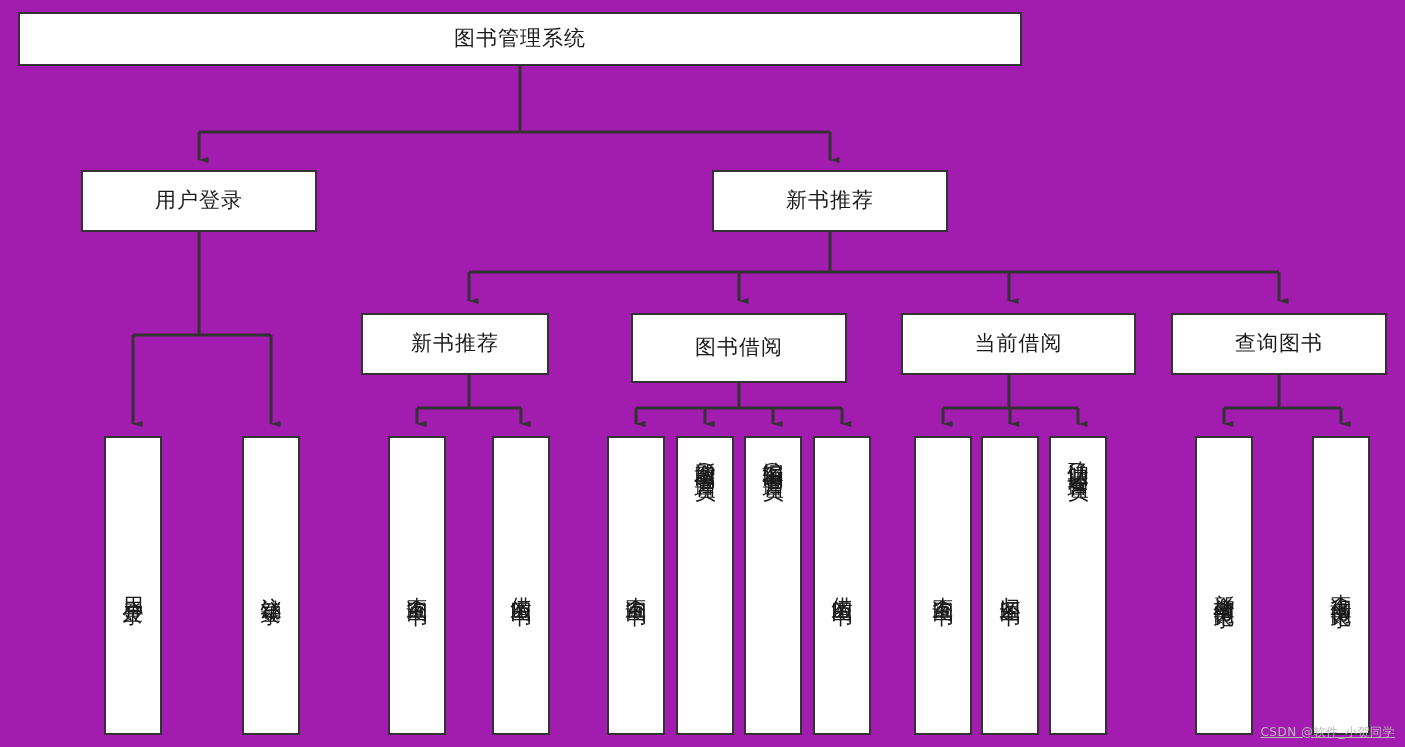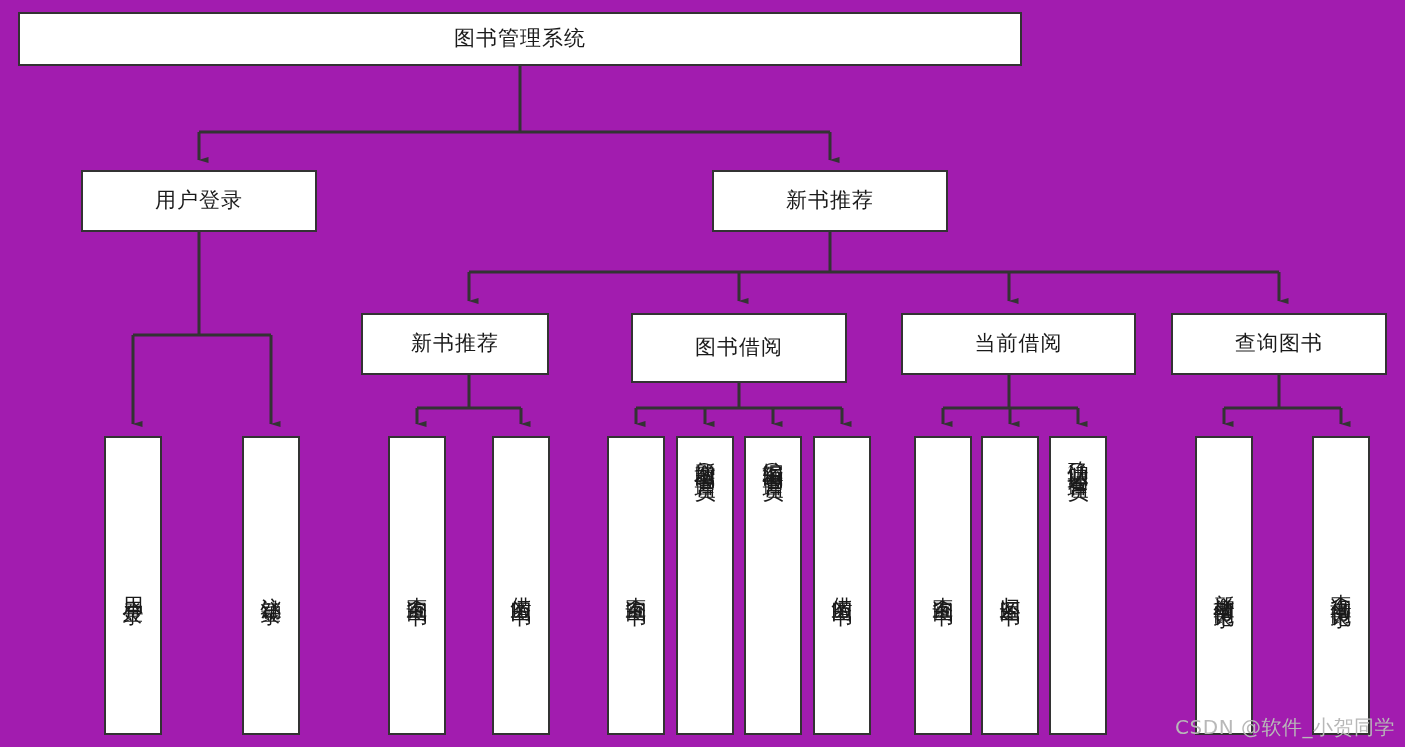--- a/index.html
+++ b/index.html
@@ -51,25 +51,26 @@
     line-height: 1.05;
   }
   .node.vert.toppad {
     justify-content: flex-start;
     padding-top: 6px;
   }
   .watermark {
     position: absolute;
     right: 10px;
     bottom: 6px;
-    font-size: 20px;
+    font-size: 12px;
     color: #b8b8b8;
     letter-spacing: 0.5px;
     z-index: 3;
     white-space: nowrap;
+    text-decoration: underline;
   }
 </style>
 </head>
 <body>
 
 <div id="canvas">
 
   <svg id="edges" viewBox="0 0 1405 747" xmlns="http://www.w3.org/2000/svg">
     <defs>
       <marker id="arrow" markerWidth="10" markerHeight="11" refX="3" refY="9.5" orient="auto" markerUnits="userSpaceOnUse">

